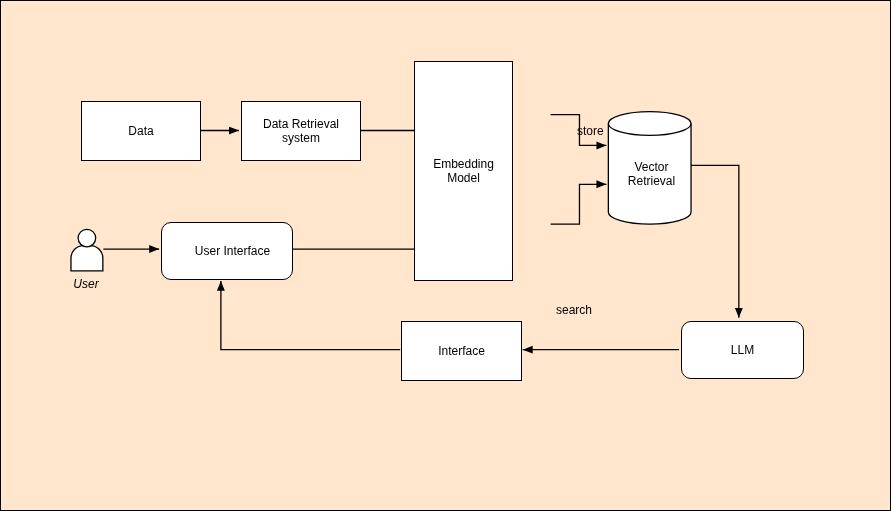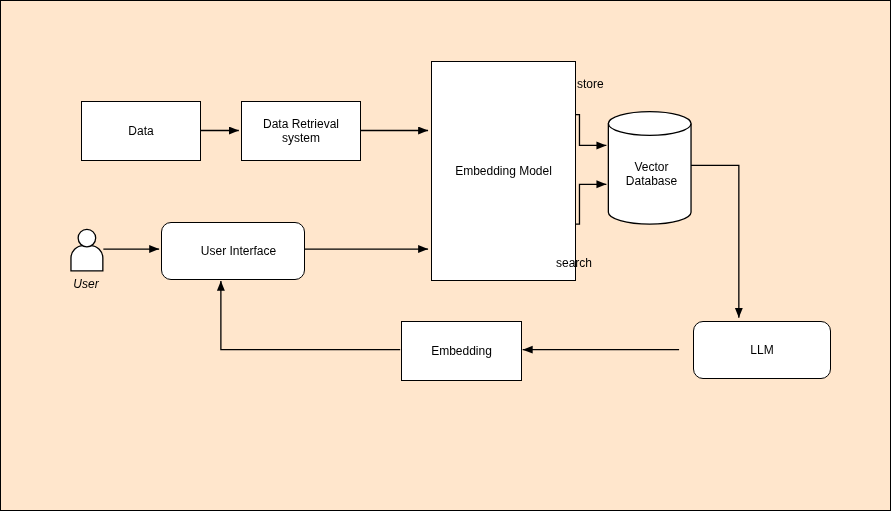--- a/index.html
+++ b/index.html
@@ -48,20 +48,21 @@
     align-items: center;
     justify-content: center;
     text-align: center;
     line-height: 14px;
   }
   .edge-label {
     position: absolute;
     line-height: 13px;
     text-align: center;
     white-space: nowrap;
+    margin-top: 47px;
   }
   .edge-label.wrap {
     white-space: normal;
   }
 </style>
 </head>
 <body>
 
 <div class="canvas">
 
@@ -94,35 +95,35 @@
   </svg>
 
   <div class="node" style="left:80px; top:100px; width:120px; height:60px;">
     <span>Data</span>
   </div>
 
   <div class="node" style="left:240px; top:100px; width:120px; height:60px;">
     <span>Data Retrieval system</span>
   </div>
 
-  <div class="node" style="left:430px; top:60px; width:145px; height:220px;">
+  <div class="node" style="left:413px; top:60px; width:99px; height:220px;">
     <span>Embedding Model</span>
   </div>
 
-  <div class="shape-label" style="left:609px; top:155px; width:83px; height:36px;">Vector Database</div>
+  <div class="shape-label" style="left:609px; top:155px; width:83px; height:36px;">Vector Retrieval</div>
 
-  <div class="node rounded" style="left:160px; top:221px; width:144px; height:58px;padding-left:13px;">
+  <div class="node rounded" style="left:160px; top:221px; width:132px; height:58px;padding-left:13px;">
     <span>User Interface</span>
   </div>
 
   <div class="node" style="left:400px; top:320px; width:121px; height:60px;">
-    <span>Embedding</span>
+    <span>Interface</span>
   </div>
 
-  <div class="node rounded" style="left:680px; top:320px; width:138px; height:58px;margin-left:12px;">
+  <div class="node rounded" style="left:680px; top:320px; width:123px; height:58px;">
     <span>LLM</span>
   </div>
 
   <div class="shape-label" style="left:63px; top:276px; width:44px; height:14px;font-style:italic;">User</div>
 
   <div class="edge-label" style="left:576px; top:77px;">store</div>
 
   <div class="edge-label" style="left:555px; top:256px;">search</div>
 
 

